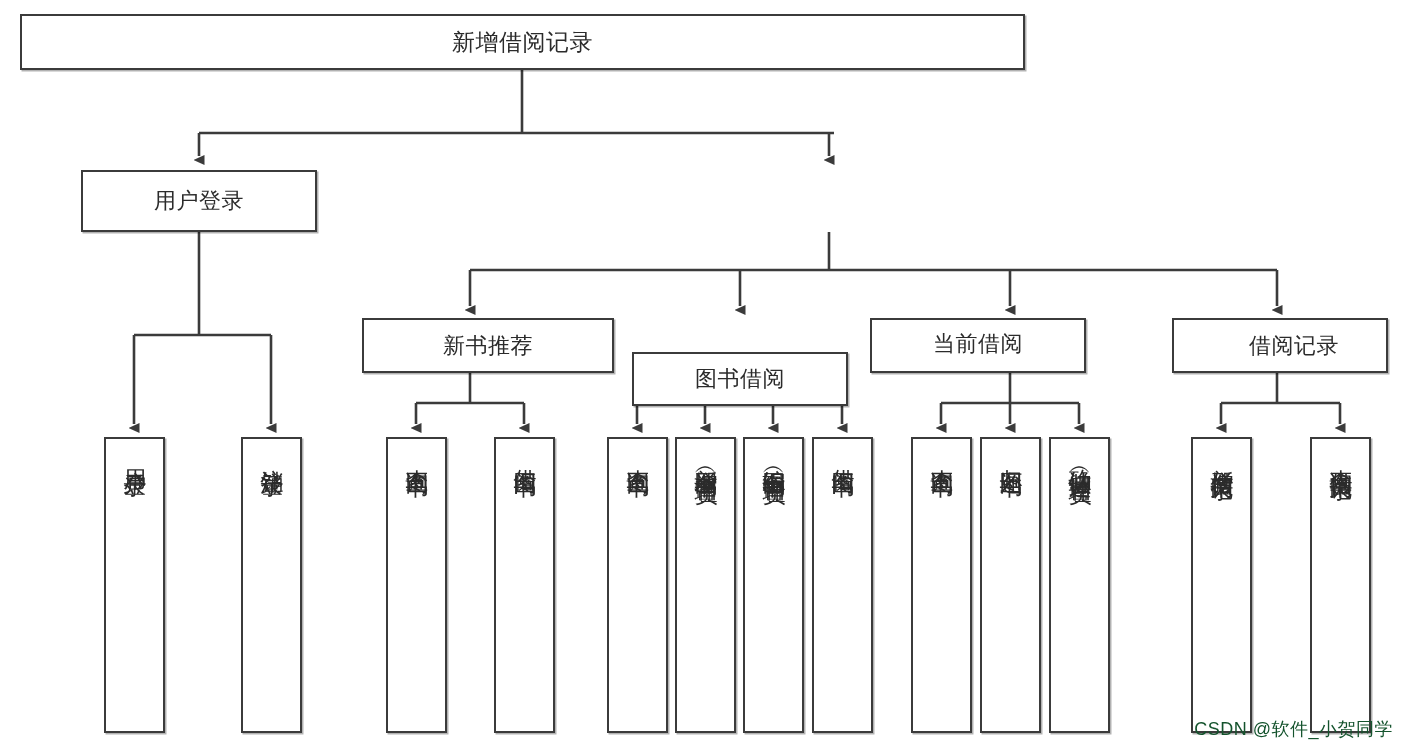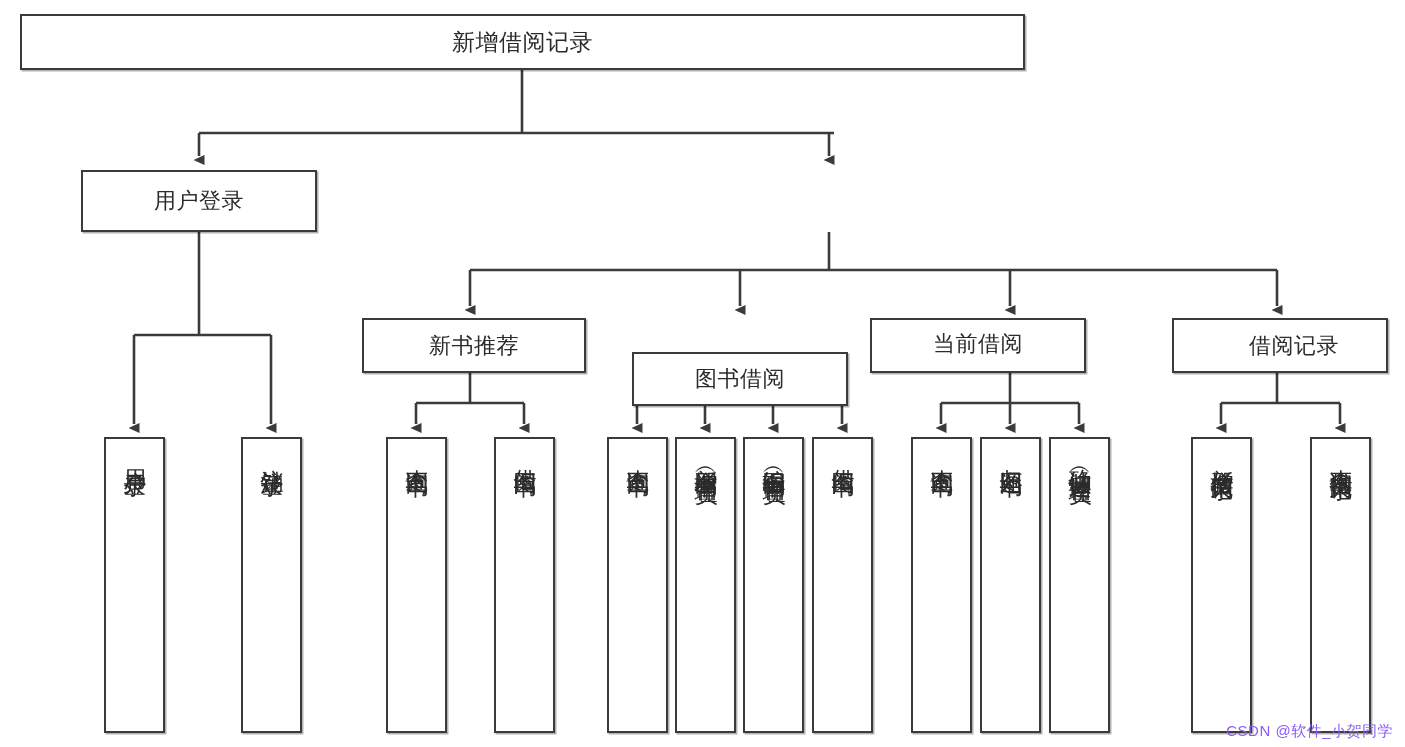--- a/index.html
+++ b/index.html
@@ -52,22 +52,22 @@
     line-height:1.12;
     letter-spacing:2px;
     white-space:normal;
   }
 
   
   #watermark{
     position:absolute;
     right:12px;
     bottom:6px;
-    font-size:15px;
-    color:#8b5cf6;
+    font-size:18px;
+    color:#14532d;
     letter-spacing:0.5px;
     white-space:nowrap;
     user-select:none;
     margin-left:31px;
   }
 </style>
 </head>
 <body>
 
 <div id="canvas">
@@ -124,21 +124,21 @@
 
   <div class="node n-root" style="left:20px;top:14px;width:1005px;height:56px;">
     <span class="lbl">新增借阅记录</span>
   </div>
 
   <div class="node n-mid" style="left:81px;top:170px;width:236px;height:62px;">
     <span class="lbl">用户登录</span>
   </div>
 
 
-  <div class="node n-mid" style="left:362px;top:318px;width:224px;height:55px;">
+  <div class="node n-mid" style="left:362px;top:318px;width:252px;height:55px;">
     <span class="lbl">新书推荐</span>
   </div>
 
   <div class="node n-mid" style="left:632px;top:332px;width:216px;height:54px;margin-top:20px;">
     <span class="lbl">图书借阅</span>
   </div>
 
   <div class="node n-mid" style="left:870px;top:318px;width:216px;height:55px;font-family:Liberation Mono, monospace;">
     <span class="lbl">当前借阅</span>
   </div>

